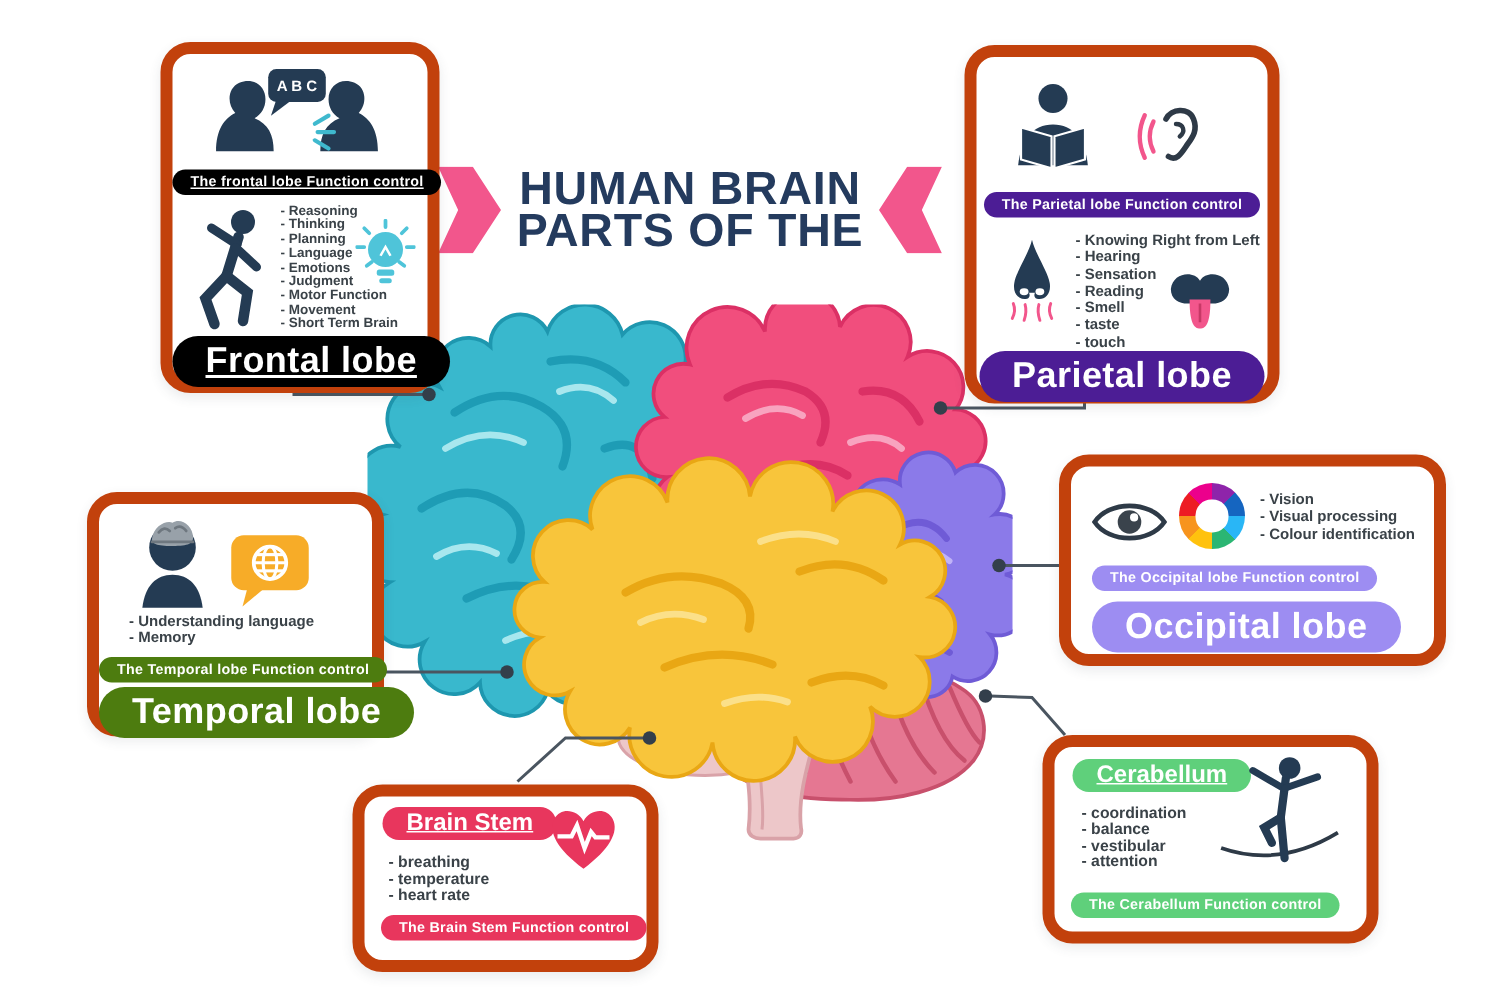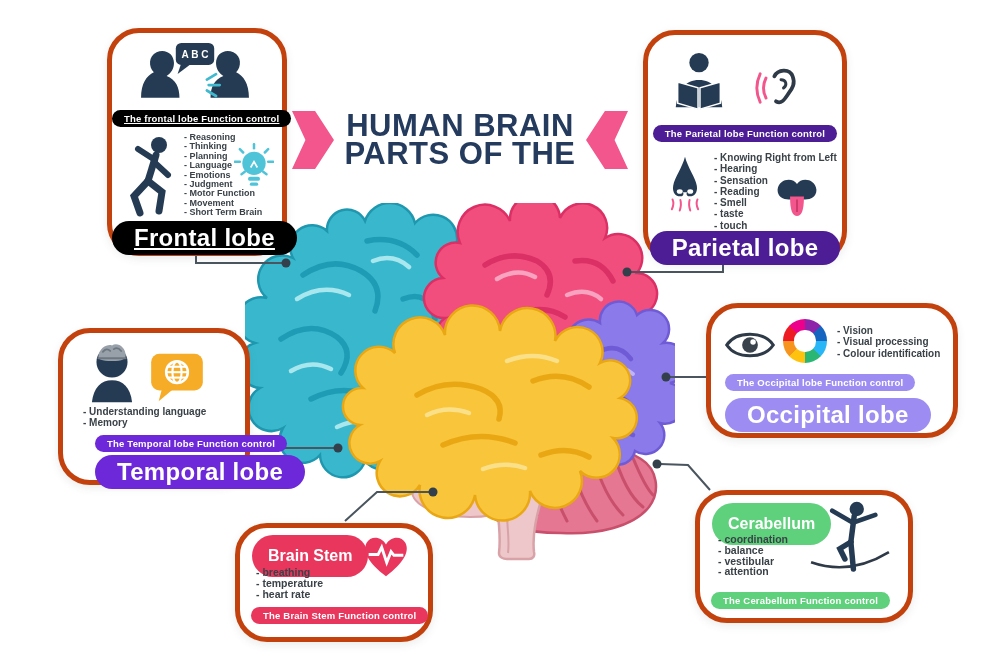--- a/index.html
+++ b/index.html
@@ -1,28 +1,28 @@
 <!DOCTYPE html>
 <html><head>
 <meta charset="utf-8">
 <style>
   html,body{margin:0;padding:0;background:#fff;}
   .stage{position:relative;width:1000px;height:666px;background:#ffffff;overflow:hidden;
          font-family:"Liberation Sans",sans-serif;}
   .abs{position:absolute;}
   
-  .card{position:absolute;background:#fff;border:5px solid #c2410c;border-radius:32px;
+  .card{position:absolute;background:#fff;border:8px solid #c2410c;border-radius:20px;
         box-shadow:0 3px 8px rgba(60,70,80,.10);}
   .pill{display:inline-block;color:#fff;font-weight:bold;border-radius:999px;white-space:nowrap;}
   .func-pill{font-size:9.5px;padding:3px 12px;letter-spacing:.2px;}
   .name-pill{font-size:24px;padding:3px 22px;letter-spacing:.3px;}
-  .tag-pill{font-size:16px;padding:12px 16px;}
+  .tag-pill{font-size:16px;padding:2px 16px;text-decoration:underline;}
   .c-cyan{background:#000000;text-decoration:underline;}
   .c-pink{background:#4c1d95;}
-  .c-orange{background:#6d28d9;margin-left:32px;}
+  .c-orange{background:#4d7c0f;}
   .c-purple{background:#9D8DF2;}
   .c-red{background:#E8365D;}
   .c-green{background:#5FD07B;}
   .centerline{position:absolute;left:0;right:0;text-align:center;}
   .func-list{position:absolute;color:#3a4248;font-weight:bold;}
   .func-list div{white-space:nowrap;}
   .fl-9{font-size:9px;line-height:9.4px;}
   .fl-10{font-size:10px;line-height:11.3px;}
   .fl-105{font-size:10.5px;line-height:10.8px;}
   

